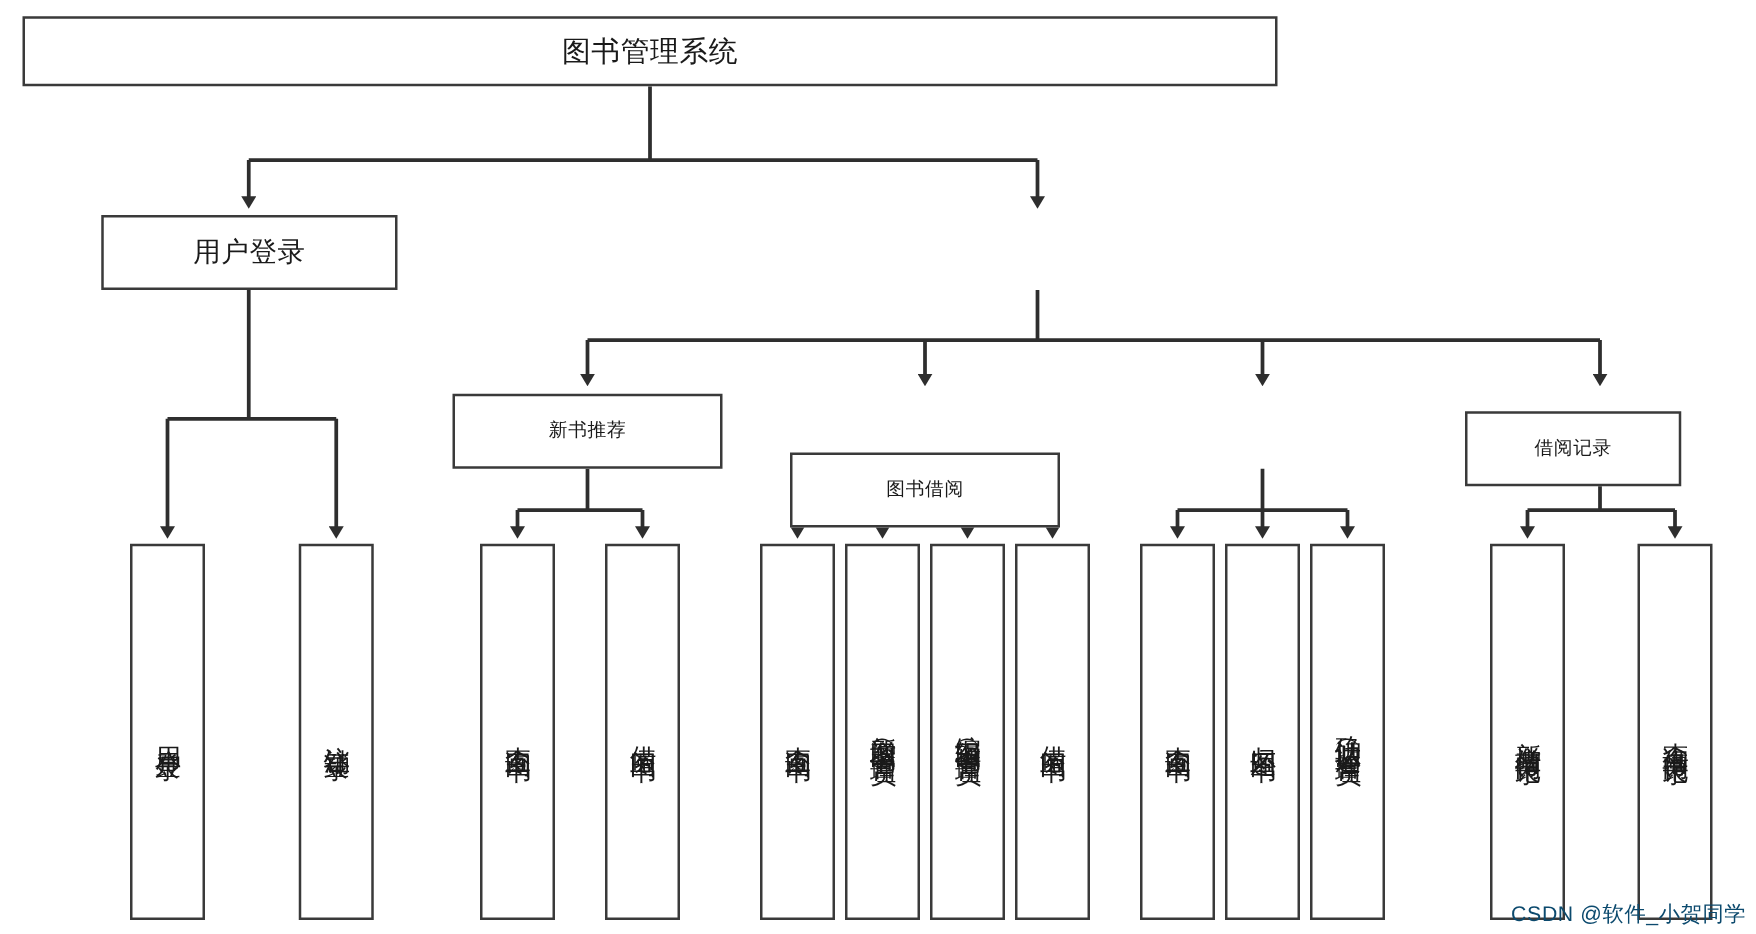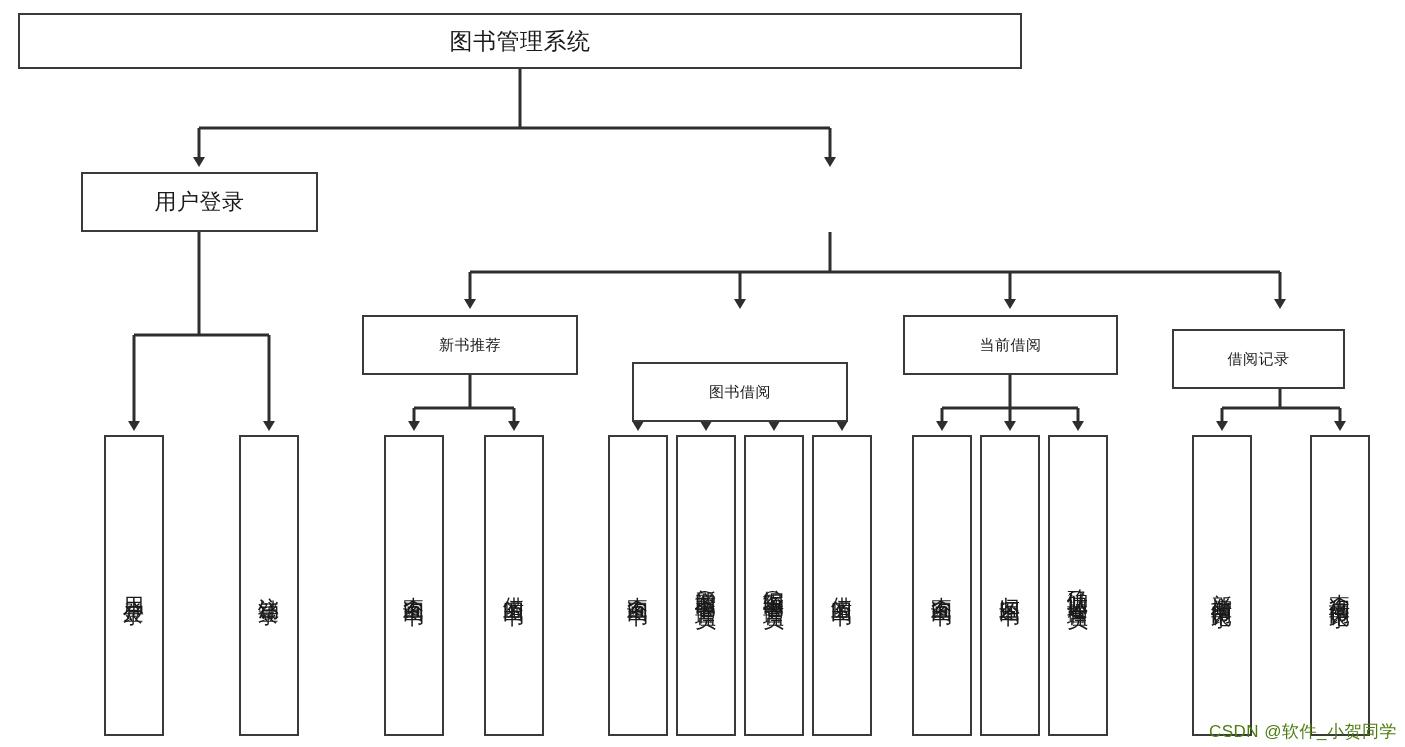--- a/index.html
+++ b/index.html
@@ -90,21 +90,21 @@
     align-items: center;
     justify-content: center;
     width: 100%;
     height: 100%;
   }
   .watermark {
     position: absolute;
     right: 8px;
     bottom: 4px;
     font-size: 17px;
-    color: #4d7c0f;
+    color: #0c4a6e;
     white-space: nowrap;
     letter-spacing: 0.5px;
   }
 </style>
 </head>
 <body>
 
 <div id="diagram-root">
 
   <svg class="connectors" viewBox="0 0 1405 747">
@@ -164,23 +164,20 @@
   <div class="node lvl2" style="left:81px; top:172px; width:237px;">
     <span class="node-label">用户登录</span>
   </div>
 
   <div class="node lvl3" style="left:362px; top:315px; width:216px;">
     <span class="node-label">新书推荐</span>
   </div>
   <div class="node lvl3" style="left:632px; top:315px; width:216px;margin-top:47px;">
     <span class="node-label">图书借阅</span>
   </div>
-  <div class="node lvl3" style="left:903px; top:315px; width:215px;">
-    <span class="node-label">当前借阅</span>
-  </div>
   <div class="node lvl3" style="left:1172px; top:329px; width:173px;">
     <span class="node-label">借阅记录</span>
   </div>
 
   <div class="node leaf" style="left:104px;">
     <span class="leaf-inner">
       <span class="node-label">用户登录</span>
     </span>
   </div>
   <div class="node leaf" style="left:239px;">

